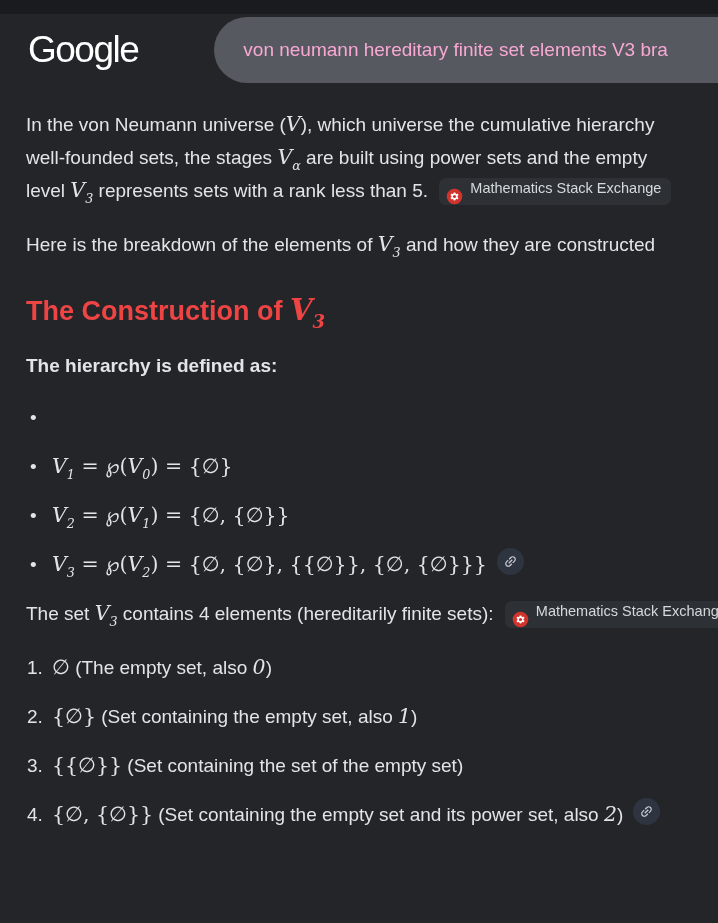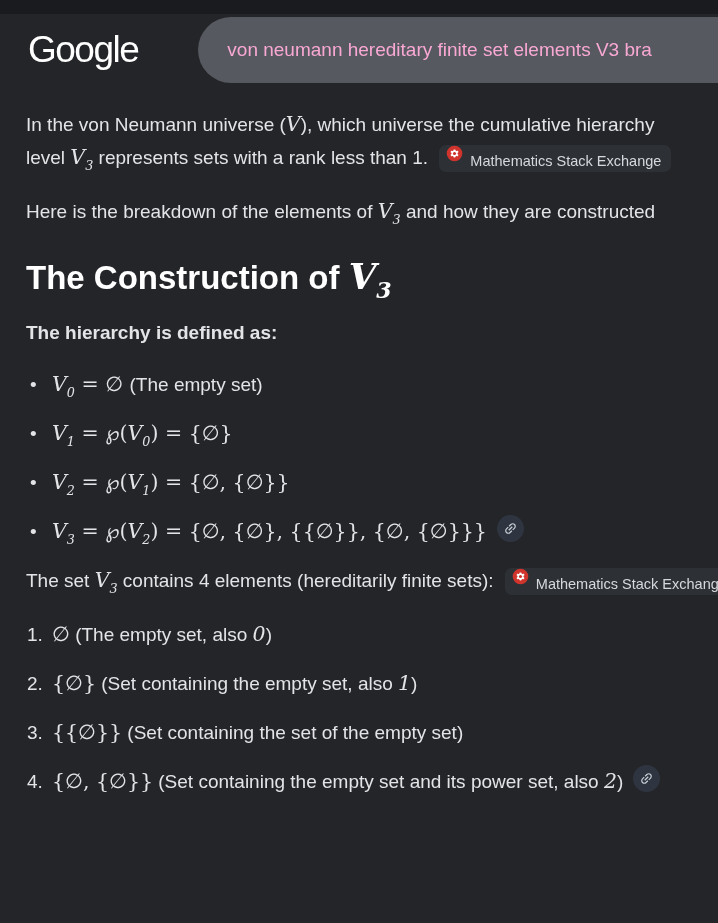--- a/index.html
+++ b/index.html
@@ -3,48 +3,48 @@
 <meta charset="utf-8">
 <style>
   html,body{margin:0;padding:0;}
   body{
     width:718px;height:923px;overflow:hidden;
     background:#242529;color:#e3e4e6;
     font-family:"Liberation Sans",sans-serif;
     position:relative;
   }
   .topstrip{height:14px;background:#1a1b1e;}
-  .header{display:flex;align-items:center;height:72px;padding-left:28px;}
+  .header{display:flex;align-items:center;height:72px;padding-left:28px;gap:16px;}
   .logo{font-size:37px;font-weight:500;color:#ffffff;letter-spacing:-1.5px;cursor:pointer;}
   .search-pill{
     margin-left:60px;flex:1;margin-right:-60px;height:66px;
     background:#56595f;border-radius:33px;
     display:flex;align-items:center;padding-left:29px;overflow:hidden;cursor:text;
   }
   .search-text{font-size:19px;color:#f9a8d4;white-space:nowrap;}
   .content{padding-left:26px;}
   .line{white-space:nowrap;line-height:33px;font-size:19px;}
   .p1{margin-top:22px;}
   .p2{margin-top:21px;}
   .p3{margin-top:18px;font-weight:bold;}
   .p4{margin-top:0;}
-  .h{font-size:33px;font-weight:700;color:#ffffff;line-height:40px;white-space:nowrap;margin:0;}
+  .h{font-size:27px;font-weight:700;color:#ef4444;line-height:40px;white-space:nowrap;margin:0;}
   .h1{margin-top:29px;}
   .h2{margin-top:32px;}
   .list{margin-top:19px;}
   .ol{margin-top:21px;}
   .li{display:flex;line-height:33px;margin-bottom:16px;white-space:nowrap;font-size:19px;}
   .li .marker{flex:0 0 26px;padding-left:4px;box-sizing:border-box;}
   .li .omarker{flex:0 0 26px;padding-left:1px;box-sizing:border-box;}
   .seg-t{font-family:"Liberation Sans",sans-serif;}
   .seg-m{font-family:"DejaVu Serif","DejaVu Sans",serif;font-style:italic;font-size:1.08em;}
   .seg-s{font-family:"DejaVu Serif","DejaVu Sans",serif;font-size:1.08em;}
   sub.msub{font-family:"DejaVu Serif",serif;font-style:italic;font-size:0.62em;line-height:0;position:relative;top:1px;}
   .badge{
-    display:inline-flex;align-items:flex-start;gap:7px;
+    display:inline-flex;align-items:flex-end;gap:7px;
     background:#2d3136;border-radius:7px;height:27px;
     padding:0 10px 0 7px;font-size:14.5px;color:#d6d9dc;
     vertical-align:middle;margin-left:6px;cursor:pointer;white-space:nowrap;
   }
   .linkchip{
     display:inline-flex;width:27px;height:27px;border-radius:50%;
     background:#2f3540;align-items:center;justify-content:center;
     vertical-align:middle;margin-left:10px;cursor:pointer;
   }
   .linkchip svg{transform:rotate(-45deg);}
@@ -58,22 +58,23 @@
   <div class="logo">Google</div>
   <div class="search-pill">
     <span class="search-text">von neumann hereditary finite set elements V3 bra</span>
   </div>
 </div>
 
 <div class="content">
 
   <div class="p1">
     <div class="line"><span class="seg-t">In the von Neumann universe (</span><span class="seg-m">V</span><span class="seg-t">), which universe the cumulative hierarchy</span></div>
+    <div class="line"><span class="seg-t">well-founded sets, the stages </span><span class="seg-m">V<sub class="msub">α</sub></span><span class="seg-t"> are built using power sets and the empty</span></div>
     <div class="line">
-      <span><span class="seg-t">level </span><span class="seg-m">V<sub class="msub">3</sub></span><span class="seg-t"> represents sets with a rank less than 1.</span></span>
+      <span><span class="seg-t">level </span><span class="seg-m">V<sub class="msub">3</sub></span><span class="seg-t"> represents sets with a rank less than 5.</span></span>
       <span class="badge">
         <span style="display:inline-flex;">
           <svg width="17" height="17" viewBox="0 0 24 24">
             <circle cx="12" cy="12" r="11" fill="#d0342c"></circle>
             <circle cx="12" cy="12" r="5.8" fill="#ffffff"></circle>
             <circle cx="18" cy="12" r="1.7" fill="#d0342c"></circle>
             <circle cx="15" cy="17.2" r="1.7" fill="#d0342c"></circle>
             <circle cx="9" cy="17.2" r="1.7" fill="#d0342c"></circle>
             <circle cx="6" cy="12" r="1.7" fill="#d0342c"></circle>
             <circle cx="9" cy="6.8" r="1.7" fill="#d0342c"></circle>
@@ -90,21 +91,20 @@
     <div class="line"><span class="seg-t">Here is the breakdown of the elements of </span><span class="seg-m">V<sub class="msub">3</sub></span><span class="seg-t"> and how they are constructed</span></div>
   </div>
 
   <h2 class="h h1"><span class="seg-t">The Construction of </span><span class="seg-m">V<sub class="msub">3</sub></span></h2>
 
   <div class="line p3">The hierarchy is defined as:</div>
 
   <div class="list">
     <div class="li">
       <span class="marker">•</span>
-      <span><span class="seg-m">V<sub class="msub">0</sub></span><span class="seg-s"> = ∅ </span><span class="seg-t">(The empty set)</span></span>
     </div>
     <div class="li">
       <span class="marker">•</span>
       <span><span class="seg-m">V<sub class="msub">1</sub></span><span class="seg-s"> = ℘(</span><span class="seg-m">V<sub class="msub">0</sub></span><span class="seg-s">) = {∅}</span></span>
     </div>
     <div class="li">
       <span class="marker">•</span>
       <span><span class="seg-m">V<sub class="msub">2</sub></span><span class="seg-s"> = ℘(</span><span class="seg-m">V<sub class="msub">1</sub></span><span class="seg-s">) = {∅, {∅}}</span></span>
     </div>
     <div class="li">

